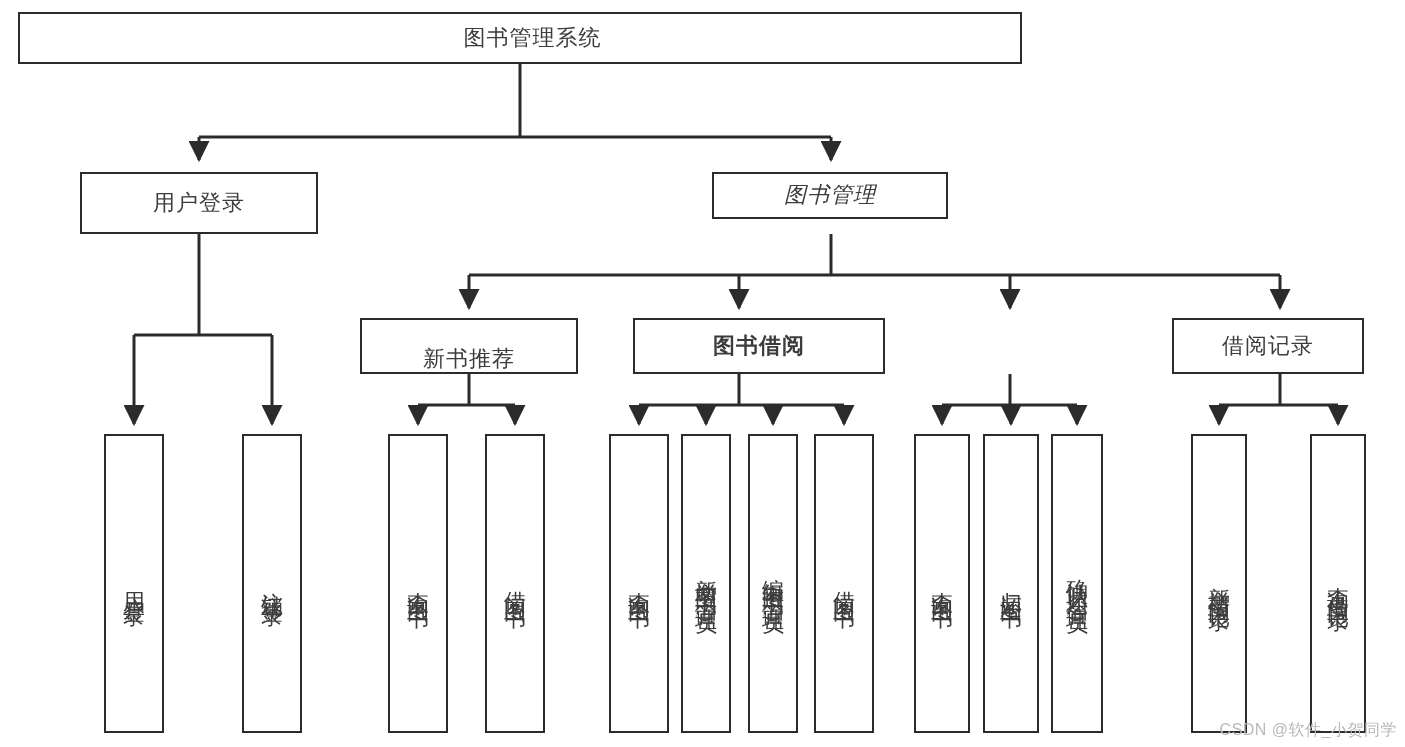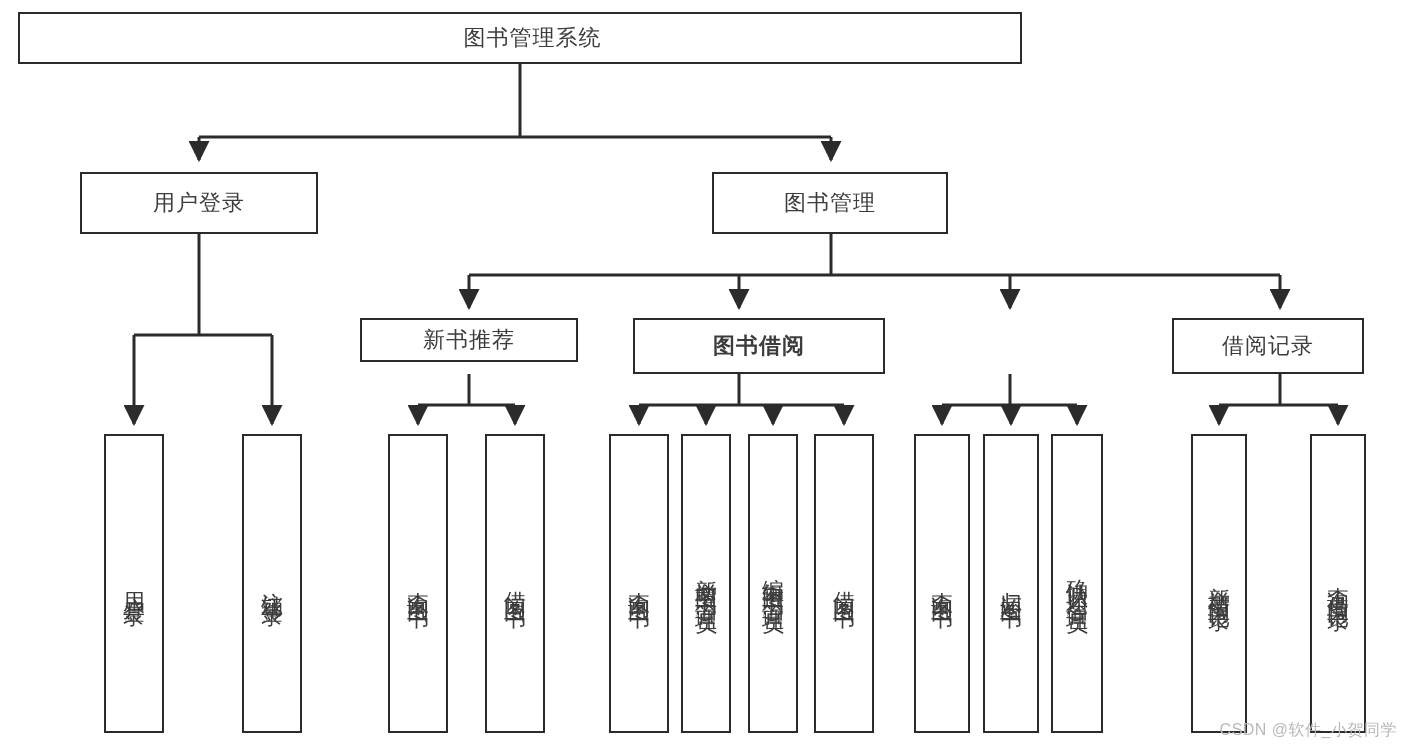--- a/index.html
+++ b/index.html
@@ -119,25 +119,25 @@
     </g>
   </svg>
 
   <div class="node horiz" style="left: 18px; top: 12px; width: 1004px; height: 52px; padding-left: 25px;">
     <span class="txt">图书管理系统</span>
   </div>
 
   <div class="node horiz" style="left: 80px; top: 172px; width: 238px; height: 62px;">
     <span class="txt">用户登录</span>
   </div>
-  <div class="node horiz" style="left: 712px; top: 172px; width: 236px; height: 62px;">
+  <div class="node horiz" style="left: 712px; top: 172px; width: 236px; height: 47px; font-style: italic;">
     <span class="txt">图书管理</span>
   </div>
 
-  <div class="node horiz" style="left: 360px; top: 318px; width: 218px; height: 44px;">
+  <div class="node horiz" style="left: 360px; top: 318px; width: 218px; height: 56px; align-items: flex-end;">
     <span class="txt">新书推荐</span>
   </div>
   <div class="node horiz" style="left: 633px; top: 318px; width: 252px; height: 56px; font-weight: bold;">
     <span class="txt">图书借阅</span>
   </div>
   <div class="node horiz" style="left: 1172px; top: 318px; width: 192px; height: 56px;">
     <span class="txt">借阅记录</span>
   </div>
 
   <div class="node vert" style="left: 104px; top: 434px; width: 60px; height: 299px;">

